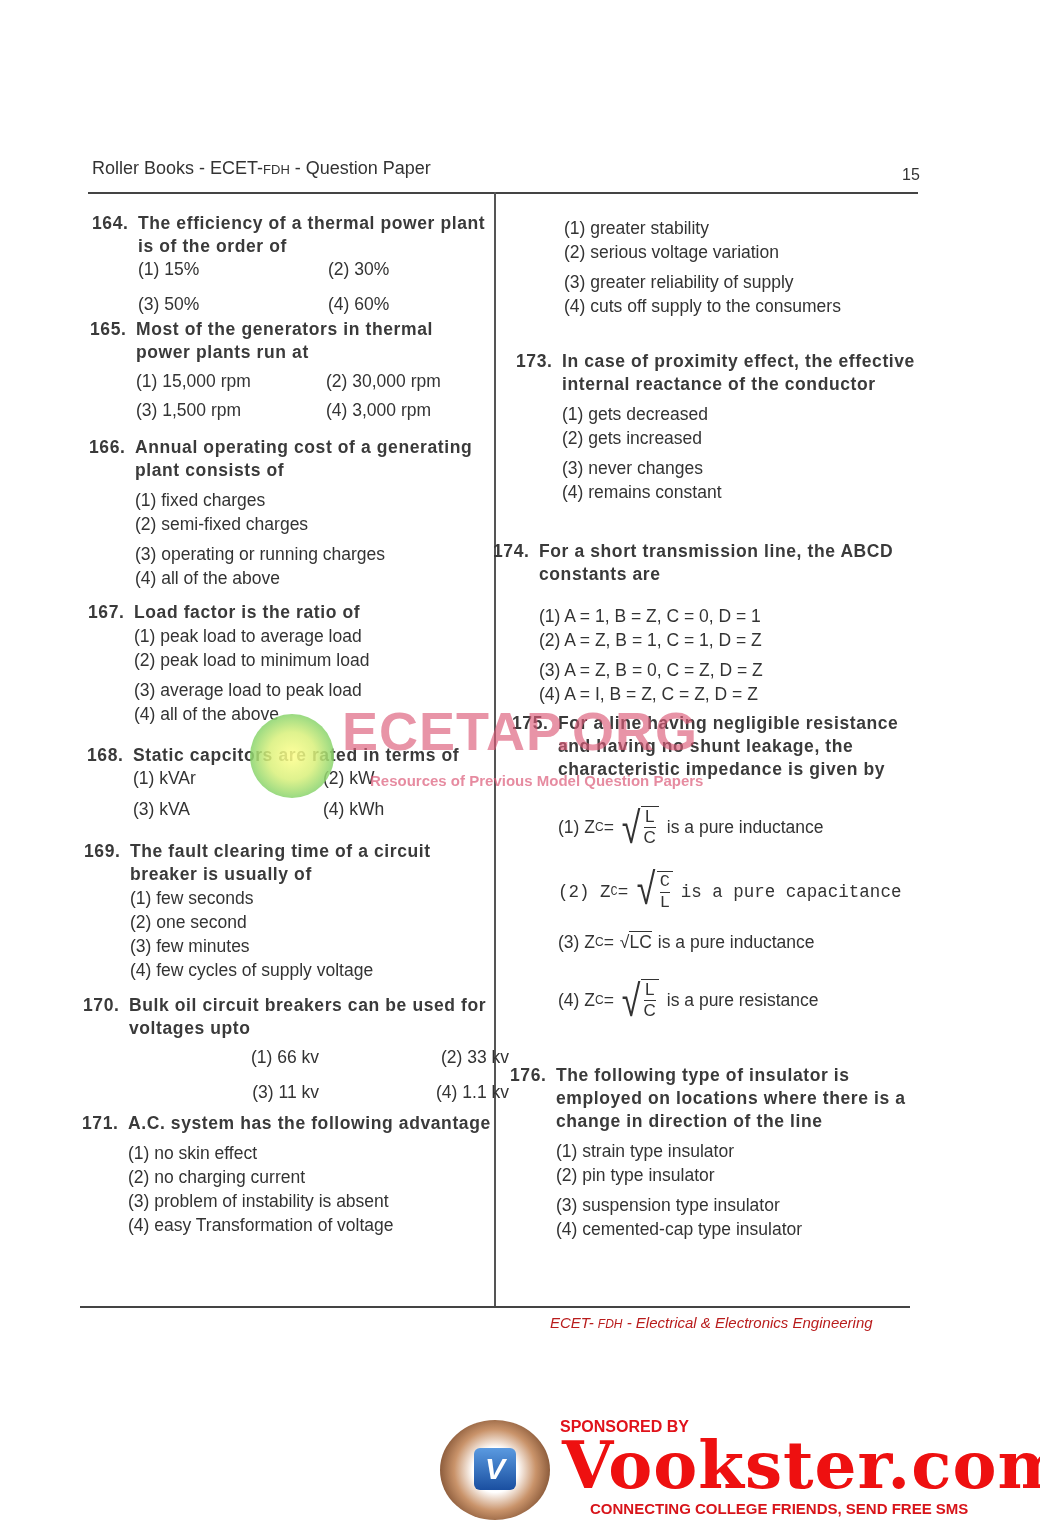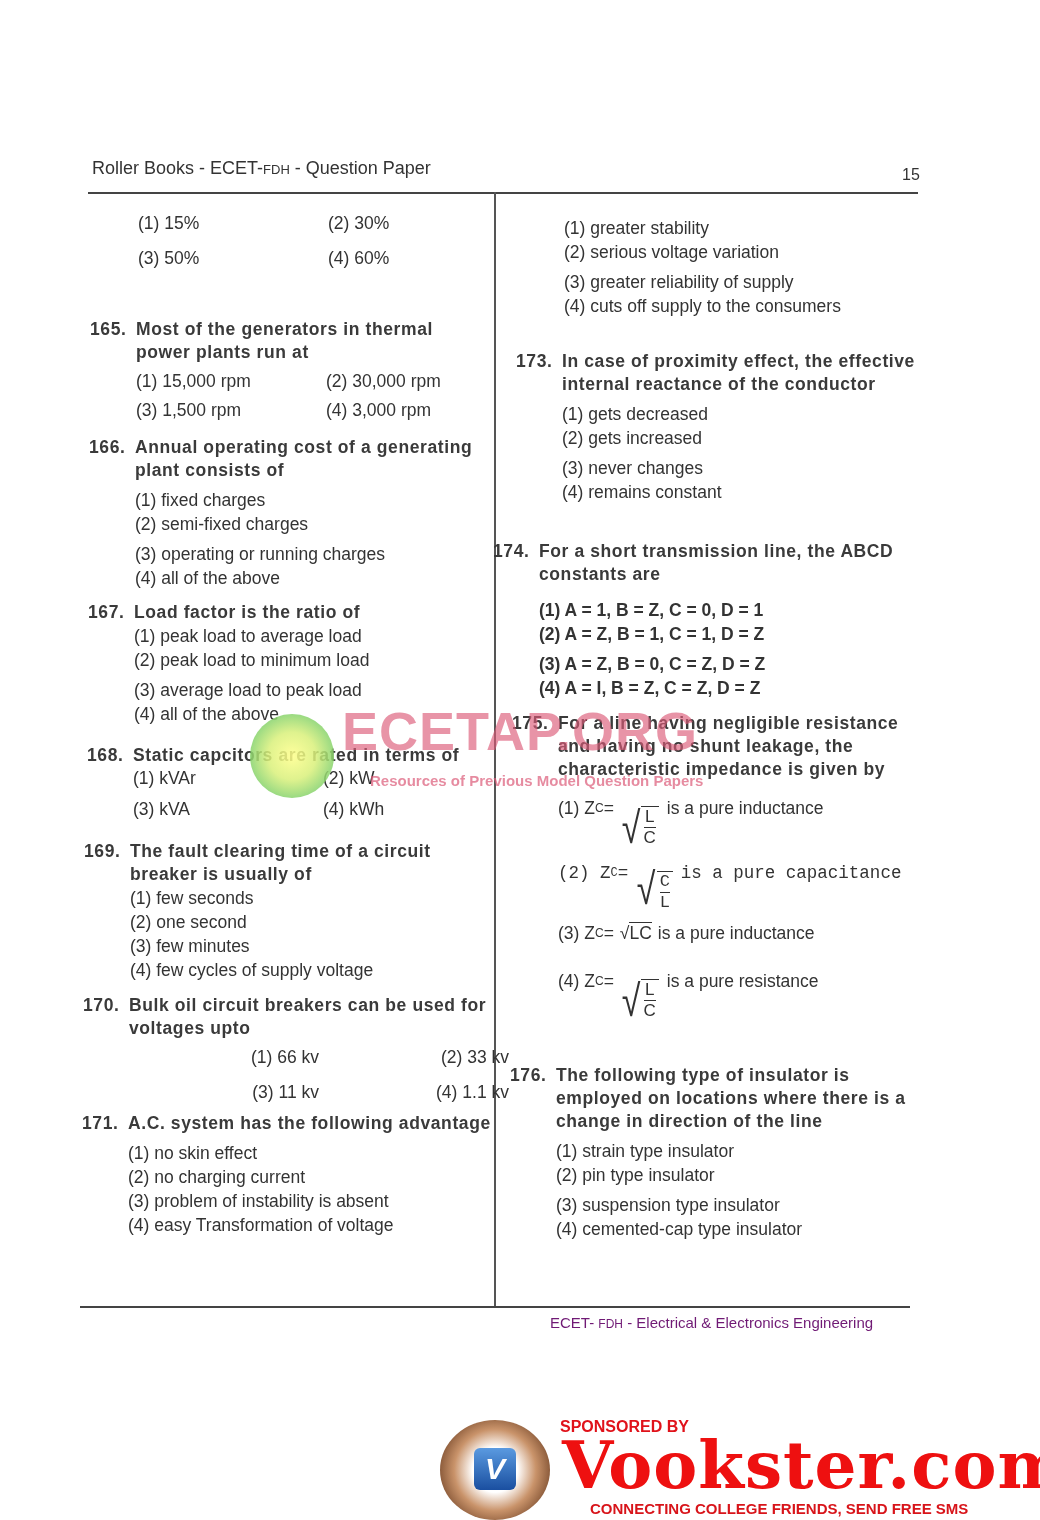--- a/index.html
+++ b/index.html
@@ -4,33 +4,33 @@
 <style>
   html, body { margin: 0; padding: 0; }
   body { width: 1040px; height: 1520px; background: #ffffff; position: relative; overflow: hidden; font-family: "Liberation Sans", sans-serif; color: #2a2a2a; }
   .page { position: absolute; left: 0; top: 0; width: 1040px; height: 1520px; }
   .header-title { position: absolute; left: 92px; top: 158px; font-size: 18px; color: #333; }
   .header-title .sm { font-size: 13px; }
   .page-num { position: absolute; left: 902px; top: 166px; font-size: 16px; color: #333; }
   .hrule-top { position: absolute; left: 88px; top: 192px; width: 830px; height: 2px; background: #444; }
   .vrule { position: absolute; left: 494px; top: 192px; width: 2px; height: 1116px; background: #555; }
   .hrule-bot { position: absolute; left: 80px; top: 1306px; width: 830px; height: 2px; background: #444; }
-  .footer-text { position: absolute; left: 550px; top: 1314px; font-size: 15px; color: #701a75; }
+  .footer-text { position: absolute; left: 550px; top: 1314px; font-size: 15px; color: #b91c1c; font-style: italic; }
   .footer-text .sm { font-size: 12px; }
 
   .q { position: absolute; font-size: 17.5px; line-height: 23px; }
   .q .stem { font-weight: bold; color: #3a3a3a; letter-spacing: 0.6px; display: flex; }
   .q .stem .num { width: 46px; flex: none; }
   .q .stem .txt { flex: 1; }
   .opts { margin-left: 46px; font-size: 17.5px; color: #333; }
   .opts .opt { line-height: 24px; }
   .grid2 { display: grid; grid-template-columns: 190px 190px; row-gap: 12px; }
   .gap { margin-top: 6px; }
 
-  .math-opt { display: flex; height: 60px; font-size: 17.5px; color: #333; }
+  .math-opt { display: flex; align-items: center; height: 60px; font-size: 17.5px; color: #333; }
   .sqrt { display: inline-flex; align-items: center; margin: 0 8px; }
   .sqrt .rad { font-size: 34px; line-height: 1; transform: scaleY(1.3); }
   .frac { display: inline-flex; flex-direction: column; align-items: center; border-top: 1.5px solid #333; padding: 0 3px; font-size: 17px; line-height: 20px; }
   .frac .bar { border-top: 1.5px solid #333; width: 100%; }
   sub { font-size: 12px; }
 
   .watermark { position: absolute; left: 250px; top: 700px; width: 480px; height: 100px; pointer-events: none; }
   .wm-burst { position: absolute; left: 0; top: 14px; width: 84px; height: 84px; border-radius: 50%; background: radial-gradient(circle, #ffff8a 0%, #d9f07a 40%, #7ccf6a 75%, rgba(124,207,106,0) 100%); opacity: 0.85; }
   .wm-title { position: absolute; left: 92px; top: 0; font-size: 54px; font-weight: bold; color: rgba(220,90,120,0.65); letter-spacing: 1px; }
   .wm-sub { position: absolute; left: 120px; top: 72px; font-size: 15px; font-weight: bold; color: rgba(220,90,120,0.7); }
@@ -48,20 +48,24 @@
 <div class="page">
 
   <div class="header-title">
     <span>Roller Books - ECET-</span><span class="sm">FDH</span><span> - Question Paper</span>
   </div>
   <div class="page-num">15</div>
   <div class="hrule-top"></div>
   <div class="vrule"></div>
 
   <div class="q" style="left:92px; top:212px; width:400px;">
+    <div class="stem">
+        <span class="num">164.</span>
+        <span class="txt">The efficiency of a thermal power plant is of the order of</span>
+      </div>
     <div class="opts grid2">
       <span>(1) 15%</span>
       <span>(2) 30%</span>
       <span>(3) 50%</span>
       <span>(4) 60%</span>
     </div>
   </div>
 
   <div class="q" style="left:90px; top:318px; width:402px;">
     <div class="stem">
@@ -174,21 +178,21 @@
       <div class="opt gap">(3) never changes</div>
       <div class="opt">(4) remains constant</div>
     </div>
   </div>
 
   <div class="q" style="left:493px; top:540px; width:406px;">
     <div class="stem">
         <span class="num">174.</span>
         <span class="txt">For a short transmission line, the ABCD constants are</span>
       </div>
-    <div class="opts gap" style="margin-top:12px;font-weight:bold;">
+    <div class="opts gap" style="margin-top:18px;">
       <div class="opt">(1)  A = 1, B = Z, C = 0, D = 1</div>
       <div class="opt">(2)  A = Z, B = 1, C = 1, D = Z</div>
       <div class="opt gap">(3)  A = Z, B = 0, C = Z, D = Z</div>
       <div class="opt">(4)  A = I, B = Z, C = Z, D = Z</div>
     </div>
   </div>
 
   <div class="q" style="left:512px; top:712px; width:408px;">
     <div class="stem">
         <span class="num">175.</span>

